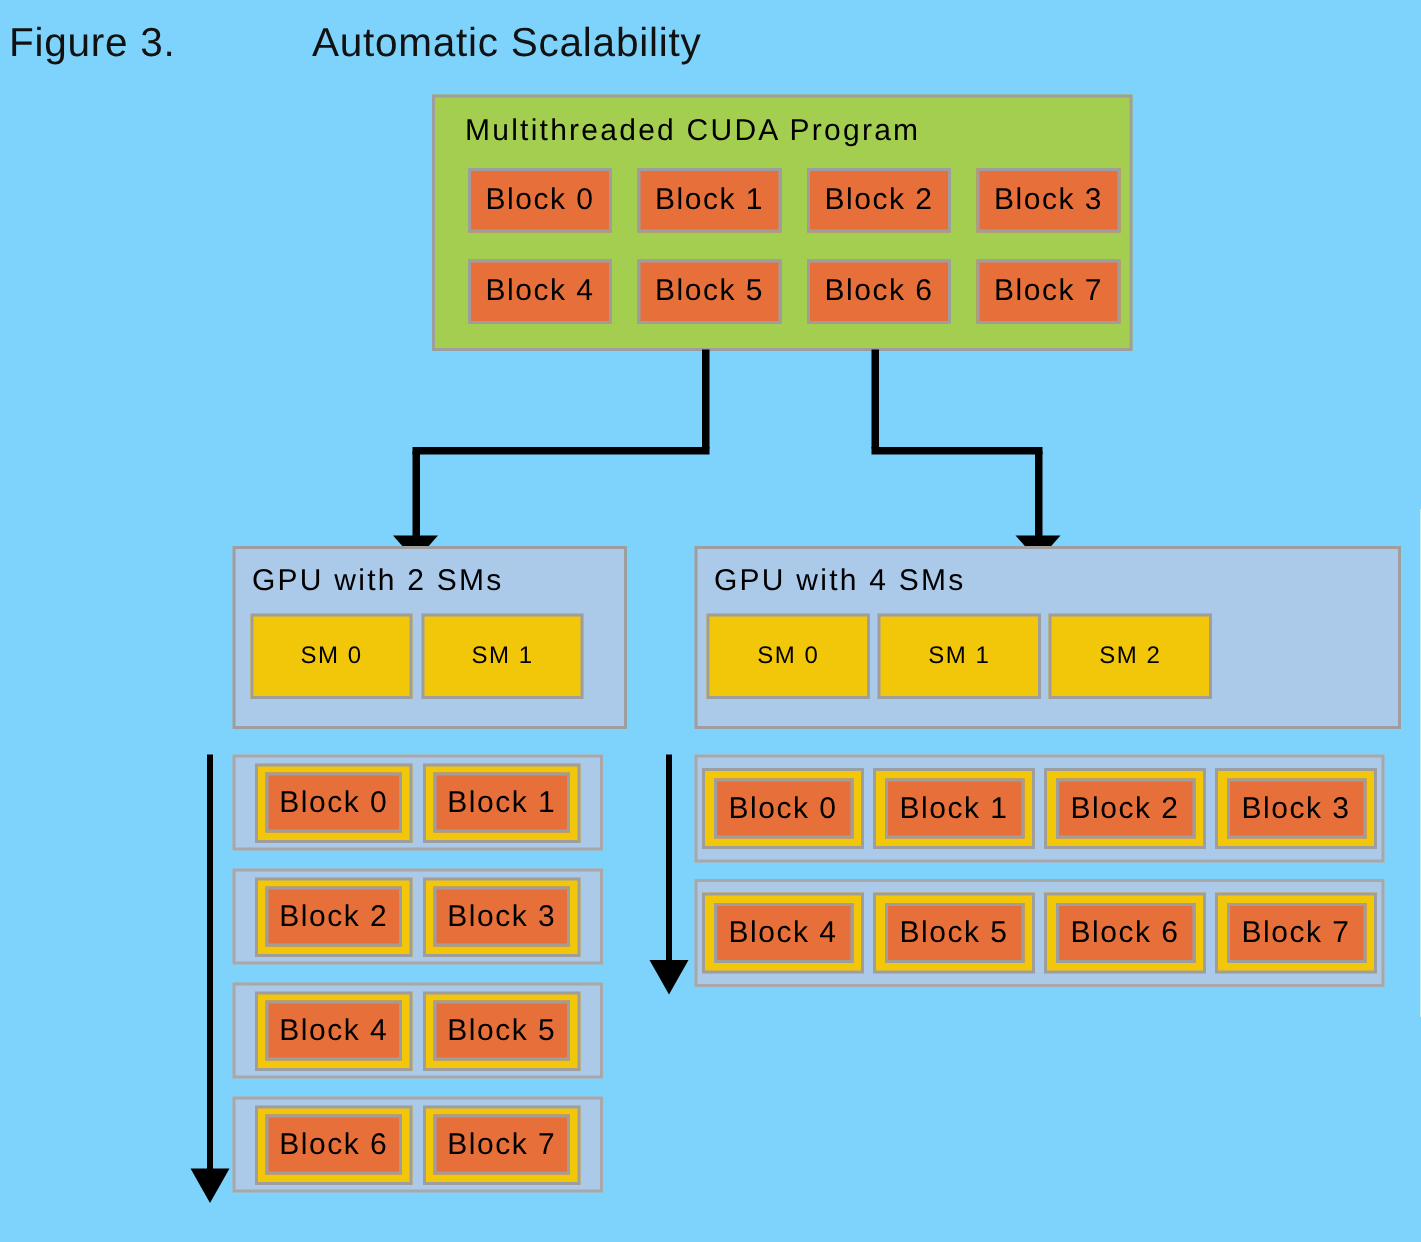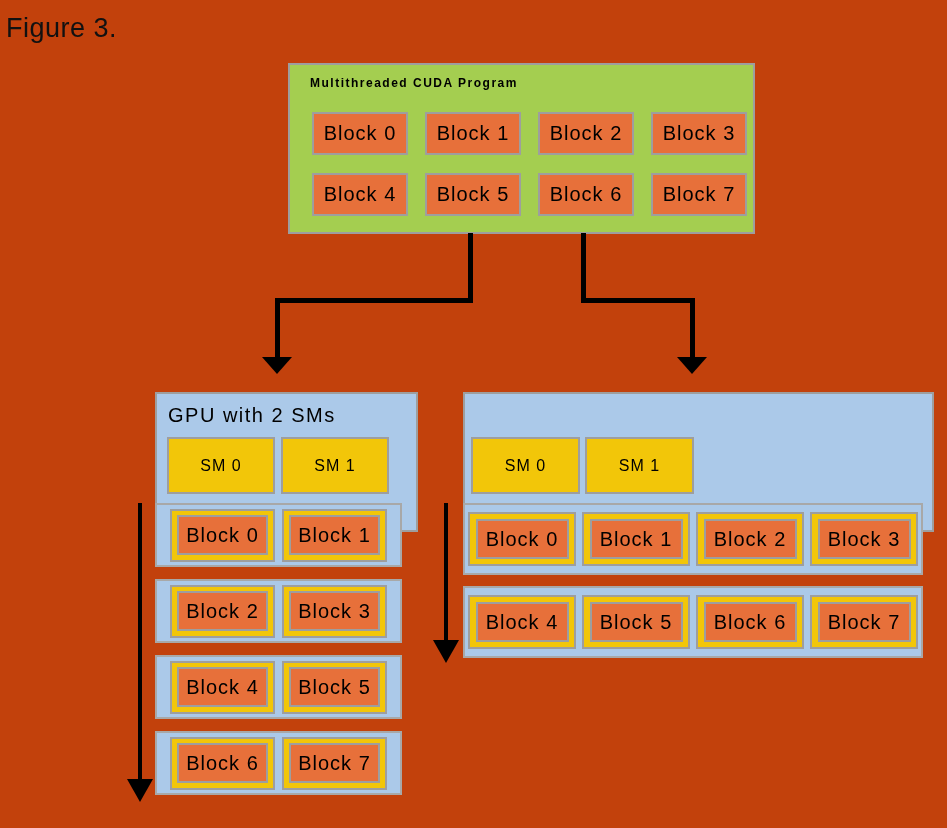--- a/index.html
+++ b/index.html
@@ -1,35 +1,35 @@
 <!DOCTYPE html>
 <html style="--program-bg: #a4ce50; --block-bg: #e7703a; --gpu-bg: #abc9e9; --sm-bg: #f2c609; --border: #9e9e9e; --arrow: #000000; --text: #000000;"><head>
 <meta charset="utf-8">
 <style>
   html,body{margin:0;padding:0;background:#ffffff;}
   body{font-family:"Liberation Sans",sans-serif;color:#000;}
-  .canvas{position:relative;width:947px;height:828px;background:#c2410c;overflow:hidden;}
+  .canvas{position:relative;width:947px;height:828px;background:#7dd3fc;overflow:hidden;}
 
   
   .cap{position:absolute;top:13px;font-size:27px;font-weight:500;letter-spacing:.5px;color:#111;white-space:nowrap;}
   .cap-label{left:6px;}
   .cap-title{left:208px;}
 
   
   .program-box{position:absolute;left:288px;top:63px;width:467px;height:171px;box-sizing:border-box;
     background:var(--program-bg,#a4ce50);border:2px solid var(--border,#9e9e9e);}
-  .program-title{position:absolute;left:20px;top:11px;font-size:12px;letter-spacing:1.5px;white-space:nowrap;font-weight:bold;}
+  .program-title{position:absolute;left:20px;top:11px;font-size:20px;letter-spacing:1.5px;white-space:nowrap;}
   .prog-row{position:absolute;left:22px;display:flex;gap:17px;}
   .prog-row.r0{top:47px;}
   .prog-row.r1{top:108px;}
   .pblock{width:96px;height:43px;box-sizing:border-box;background:var(--block-bg,#e7703a);
     border:2px solid var(--border,#9e9e9e);display:flex;align-items:center;justify-content:center;
     font-size:20px;letter-spacing:1px;white-space:nowrap;}
 
-  .gpu-box{position:absolute;top:392px;height:140px;box-sizing:border-box;
+  .gpu-box{position:absolute;top:364px;height:122px;box-sizing:border-box;
     background:var(--gpu-bg,#abc9e9);border:2px solid var(--border,#9e9e9e);}
   .gpu2-box{left:155px;width:263px;}
   .gpu4-box{left:463px;width:471px;}
   .gpu-title{position:absolute;left:11px;top:10px;font-size:20px;letter-spacing:1.5px;white-space:nowrap;}
   .sm-row{position:absolute;top:43px;display:flex;}
   .gpu2-box .sm-row{left:10px;gap:6px;}
   .gpu4-box .sm-row{left:6px;gap:5px;}
   .sm{height:57px;box-sizing:border-box;background:var(--sm-bg,#f2c609);border:2px solid var(--border,#9e9e9e);
     display:flex;align-items:center;justify-content:center;font-size:16px;letter-spacing:1px;white-space:nowrap;}
   .gpu2-box .sm{width:108px;}
@@ -57,20 +57,21 @@
     border-top:17px solid var(--arrow,#000);}
   .thead{position:absolute;width:0;height:0;border-left:13px solid transparent;border-right:13px solid transparent;
     border-top:23px solid var(--arrow,#000);}
 </style>
 </head>
 <body>
 
 <div class="canvas">
 
   <span class="cap cap-label">Figure 3.</span>
+  <span class="cap cap-title">Automatic Scalability</span>
 
   <div class="program-box">
     <div class="program-title">Multithreaded CUDA Program</div>
     <div class="prog-row r0">
       <div class="pblock">Block 0</div>
       <div class="pblock">Block 1</div>
       <div class="pblock">Block 2</div>
       <div class="pblock">Block 3</div>
     </div>
     <div class="prog-row r1">
@@ -93,23 +94,25 @@
 
   <div class="gpu-box gpu2-box">
     <div class="gpu-title">GPU with 2 SMs</div>
     <div class="sm-row">
       <div class="sm">SM 0</div>
       <div class="sm">SM 1</div>
     </div>
   </div>
 
   <div class="gpu-box gpu4-box">
+    <div class="gpu-title">GPU with 4 SMs</div>
     <div class="sm-row">
       <div class="sm">SM 0</div>
       <div class="sm">SM 1</div>
+      <div class="sm">SM 2</div>
     </div>
   </div>
 
   <div class="srow left l0">
     <div class="frame">
         <div class="sched">Block 0</div>
       </div>
     <div class="frame">
         <div class="sched">Block 1</div>
       </div>

